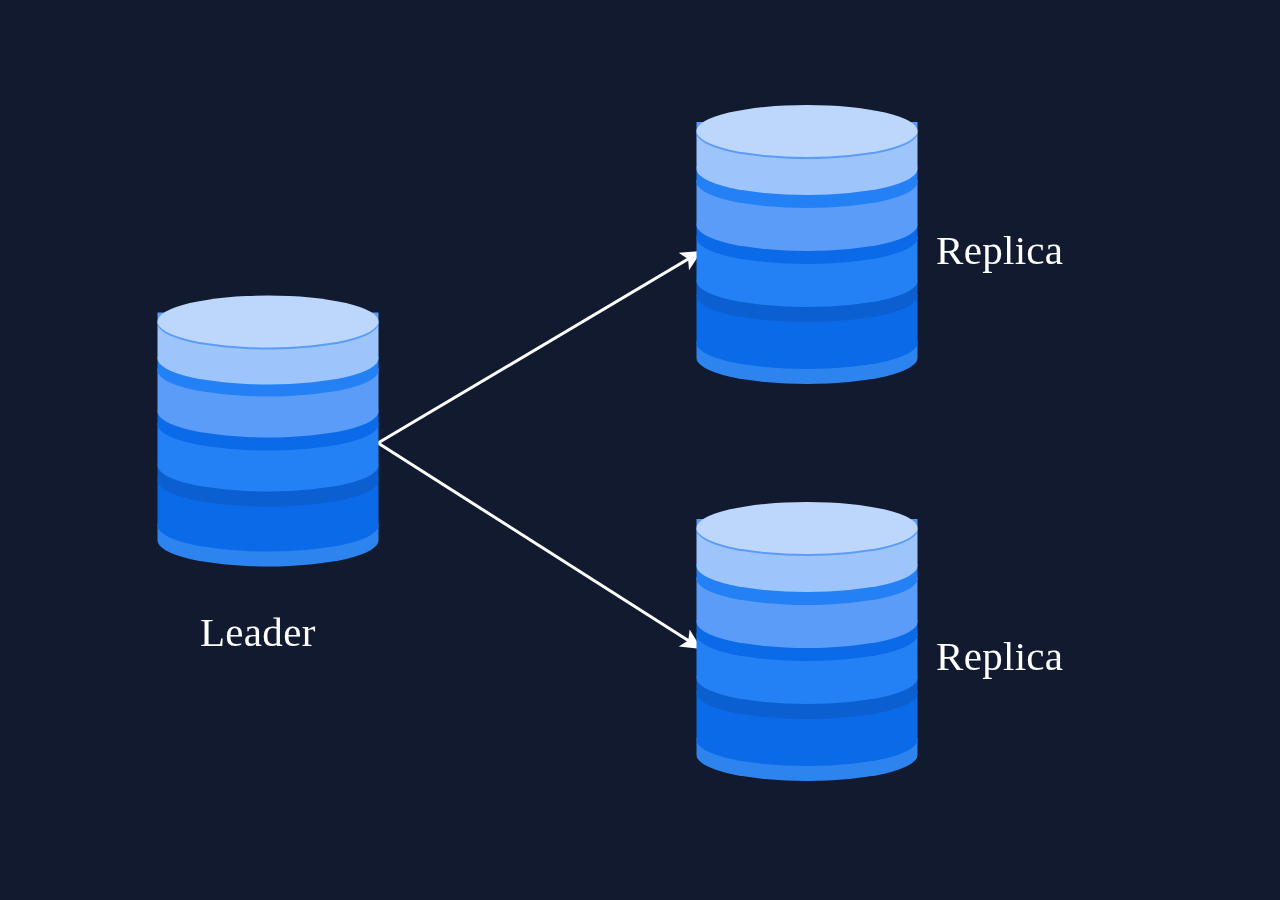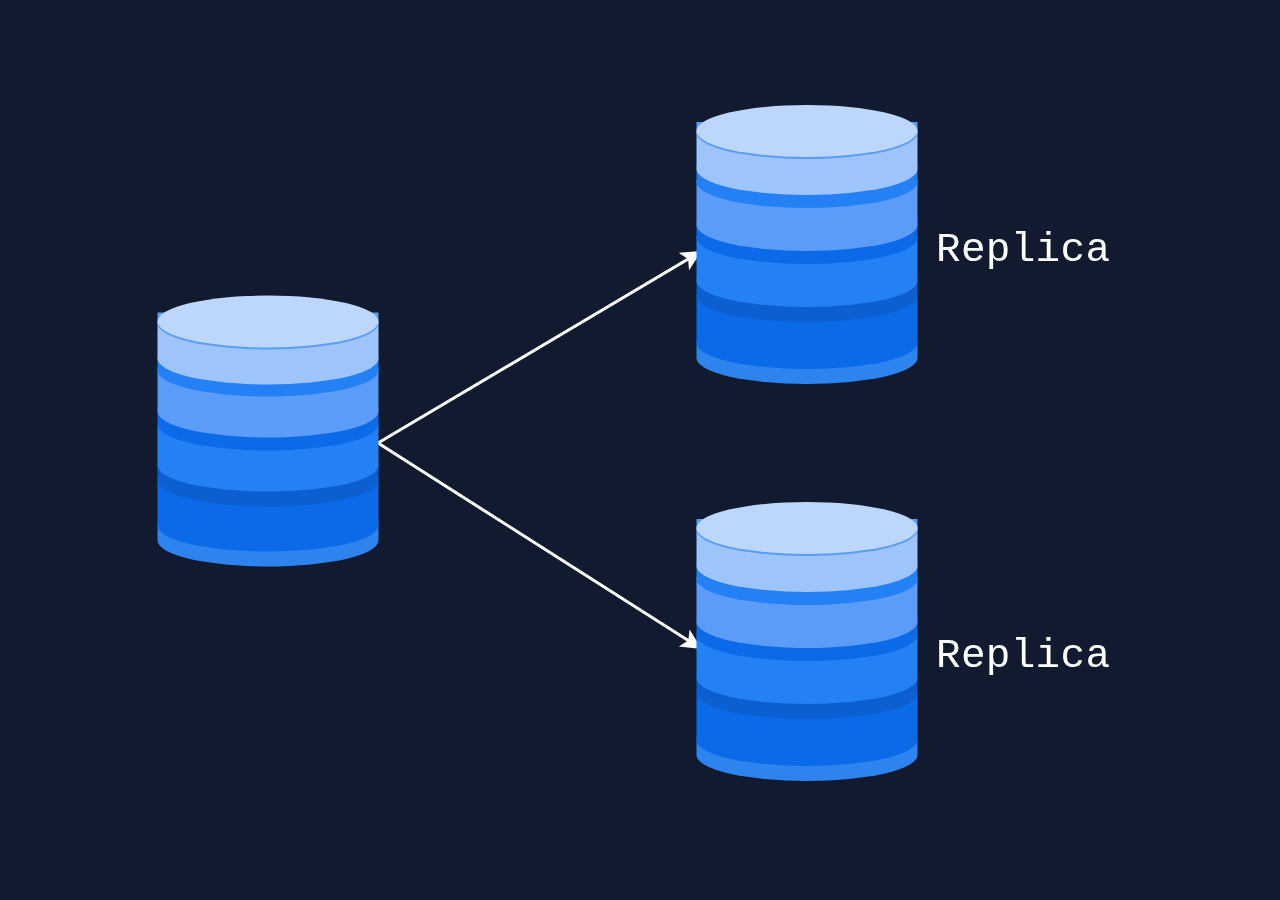--- a/index.html
+++ b/index.html
@@ -22,21 +22,21 @@
     position: absolute;
     top: 0;
     left: 0;
     width: 1280px;
     height: 900px;
     display: block;
   }
   .node-label {
     position: absolute;
     color: #ffffff;
-    font-family: Liberation Mono, monospace;
+    font-family: Liberation Serif, serif;
     font-size: 41px;
     font-weight: 400;
     letter-spacing: 0.3px;
     white-space: nowrap;
     line-height: 1;
     -webkit-font-smoothing: antialiased;
   }
   #label-leader {
     left: 200px;
     top: 612px;
@@ -114,18 +114,19 @@
     <g>
       <use href="#cyl-replica" x="696.5" y="105"></use>
     </g>
 
     <g>
       <use href="#cyl-replica" x="696.5" y="502"></use>
     </g>
 
   </svg>
 
+  <div class="node-label" id="label-leader" style="color: rgb(255, 255, 255);">Leader</div>
 
   <div class="node-label" id="label-replica-top" style="color: rgb(255, 255, 255);">Replica</div>
 
   <div class="node-label" id="label-replica-bottom" style="color: rgb(255, 255, 255);">Replica</div>
 
 </div>
 
 </body></html>

